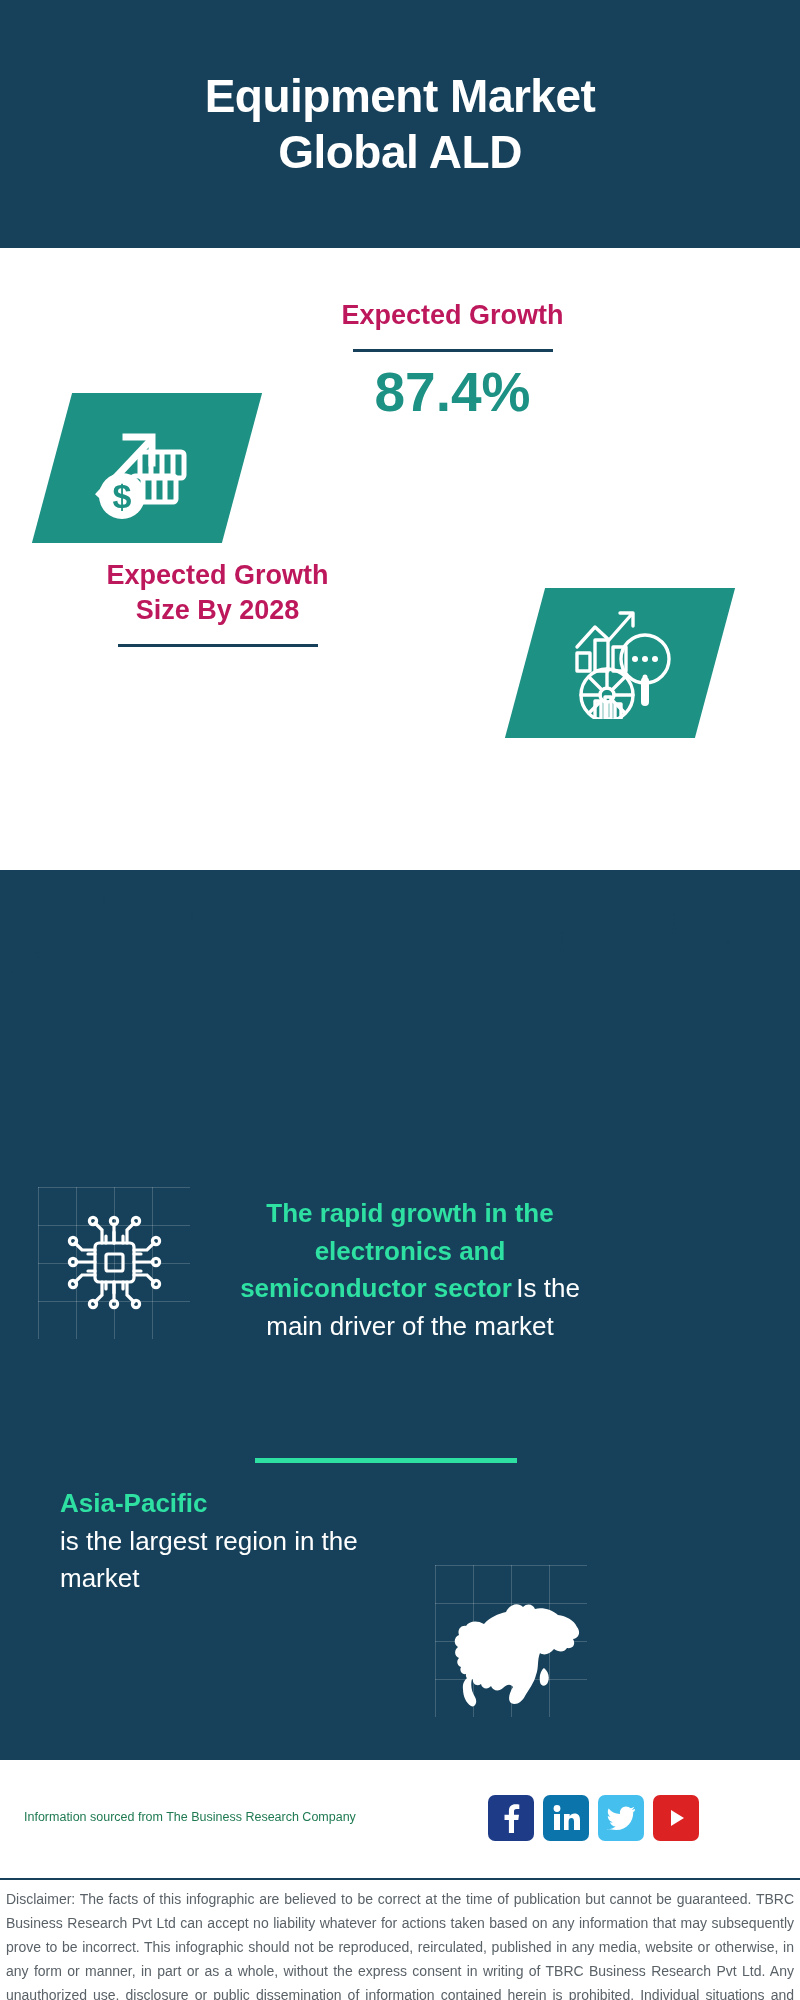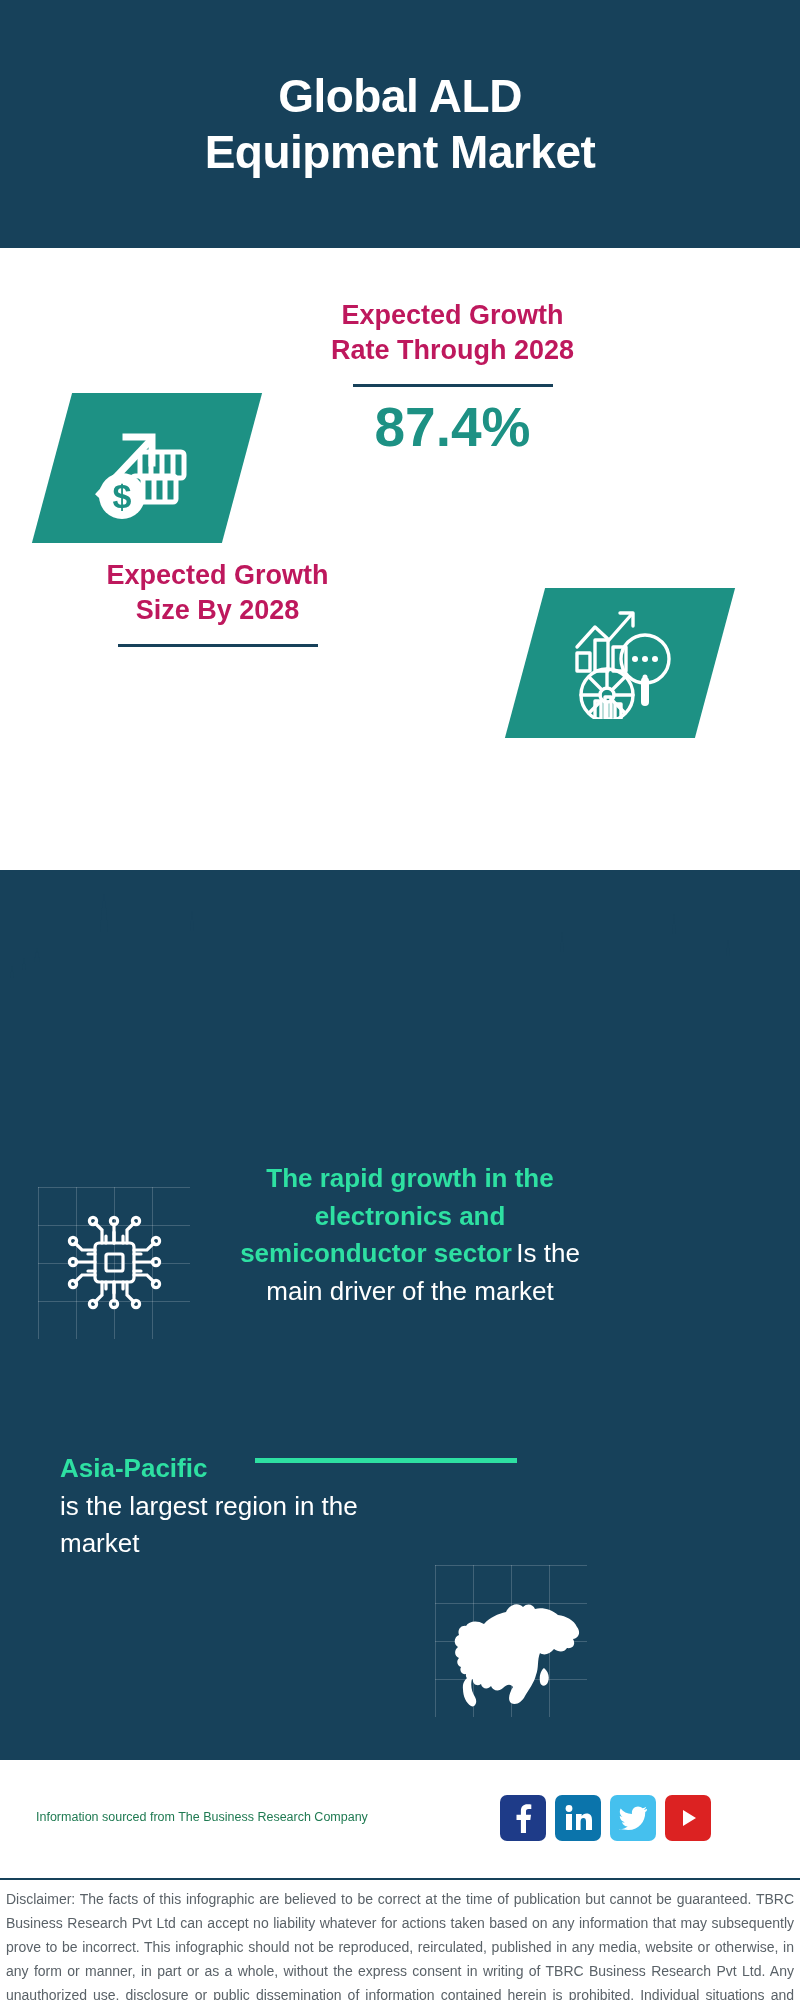--- a/index.html
+++ b/index.html
@@ -69,40 +69,40 @@
   }
 
   
   .gridbox{
     position:absolute;
     background-image:
       linear-gradient(to right, rgba(255,255,255,.18) 1px, transparent 1px),
       linear-gradient(to bottom, rgba(255,255,255,.18) 1px, transparent 1px);
   }
 
-  .fact{ position:absolute; }
+  .fact{ position:absolute;margin-top:35px; }
   .fact-hl{ color:#2ee0a2; font-size:26px; font-weight:bold; line-height:1.45; }
   .fact-sub{ color:#ffffff; font-size:26px; font-weight:normal; line-height:1.45; }
 
   .fact-driver{ left:225px; top:1160px; width:370px; text-align:center; }
   .fact-region{ left:60px; top:1450px; width:370px; }
 
   .mint-rule{
     position:absolute; left:255px; top:1458px; width:262px; height:5px;
     background:#2ee0a2;
   }
 
   
   .footer{
     position:absolute; left:0; top:1757px; width:800px; height:118px;
     background:#ffffff; border-top:3px solid #17415a;
     display:flex; align-items:center;
   }
   .footer-text{
-    margin-left:36px; width:440px;
+    margin-left:24px; width:440px;
     color:#1f7a52; font-size:12.5px; line-height:1.75;
   }
   .footer-text a{ color:#1f7a52; text-decoration:none; display:block; }
   .social{
     display:flex; gap:9px; margin-left:24px;
   }
   .soc{
     width:46px; height:46px; border-radius:7px;
     display:flex; align-items:center; justify-content:center;
   }
@@ -117,22 +117,22 @@
     padding:7px 6px 0 6px;
     color:#5a6268; font-size:14px; line-height:1.72;
     text-align:justify;
   }
 </style>
 </head>
 <body>
 
 <div class="header">
   <div class="header-title">
+    <span class="ln">Equipment Market</span>
     <span class="ln">Global ALD</span>
-    <span class="ln">Equipment Market</span>
   </div>
 </div>
 
 <div class="mid">
 
   <div class="para para-growth">
     <svg width="110" height="104" viewBox="0 0 110 104">
       <g fill="none" stroke="#ffffff" stroke-width="7" stroke-linecap="square">
         <path d="M8 78 L57 26"></path>
         <path d="M34 21 L60 21 L60 47" stroke-linejoin="miter"></path>
@@ -148,21 +148,20 @@
         <line x1="73" y1="60" x2="73" y2="86"></line>
       </g>
       <circle cx="30" cy="80" r="23" fill="#ffffff"></circle>
       <text x="30" y="92" font-family="Liberation Sans, sans-serif" font-size="34" font-weight="bold" fill="#1d9184" text-anchor="middle">$</text>
     </svg>
   </div>
 
   <div class="stat stat-growth">
     <div class="stat-label">
       <div>Expected Growth</div>
-      <div>Rate Through 2028</div>
     </div>
     <div class="stat-rule"></div>
     <div class="stat-value">87.4%</div>
   </div>
 
   <div class="stat stat-size">
     <div class="stat-label">
       <div>Expected Growth</div>
       <div>Size By 2028</div>
     </div>

